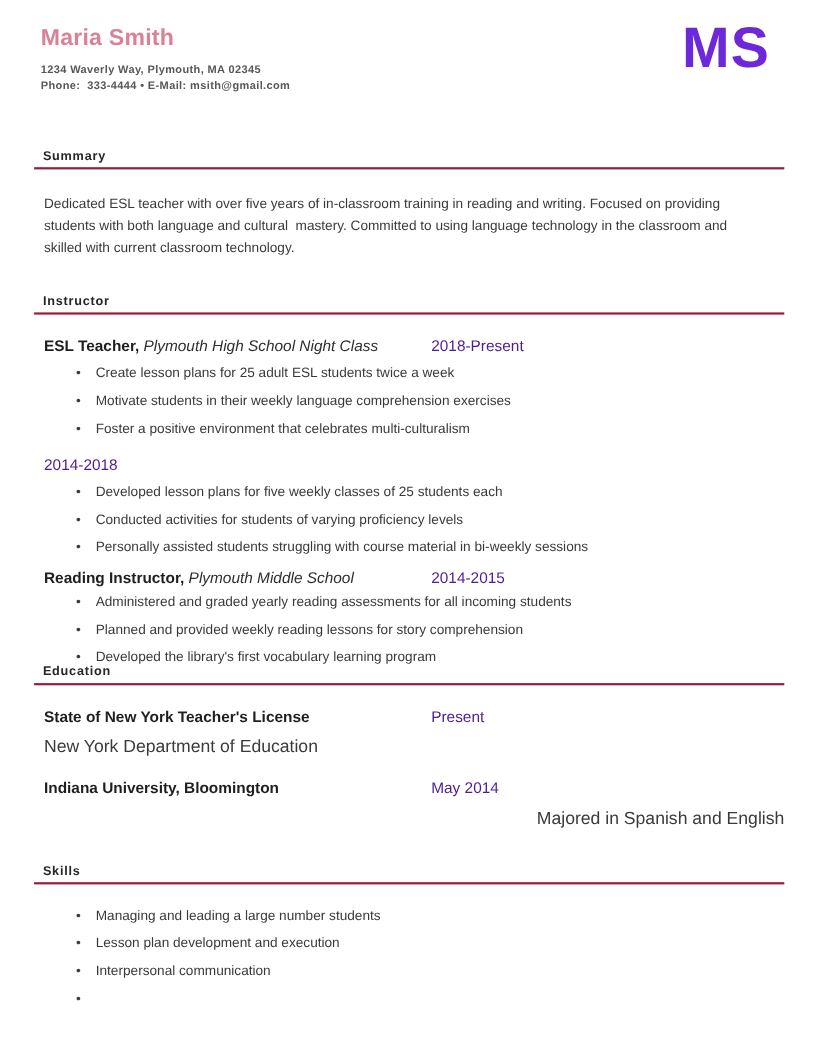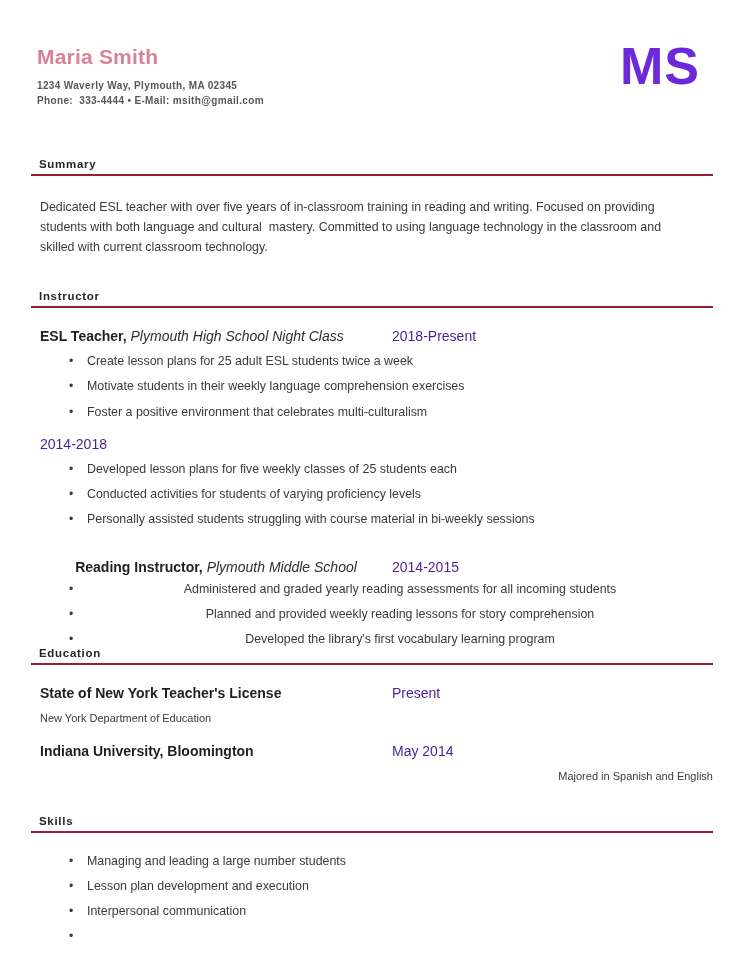--- a/index.html
+++ b/index.html
@@ -21,21 +21,21 @@
     box-sizing: border-box;
     padding: 0 31px;
     overflow: hidden;
   }
 
   
   .header {
     display: flex;
     align-items: flex-start;
     justify-content: space-between;
-    padding-top: 40px;
+    padding-top: 18px;
   }
   .header-left { padding-top: 4px; }
   .full-name {
     font-size: 21px;
     font-weight: bold;
     color: #d98296;
     letter-spacing: 0.2px;
     line-height: 1.2;
     margin: 0 0 10px 6px;
   }
@@ -107,21 +107,21 @@
     width: 352px;
     flex: 0 0 352px;
     white-space: nowrap;
   }
   .entry-date {
     font-weight: normal;
     color: #4c1d95;
     white-space: pre;
   }
   .entry-detail {
-    font-size: 11px;
+    font-size: 16px;
     color: #3a3a3a;
     line-height: 1.35;
   }
 
   ul.bullets {
     list-style: none;
     margin: 0;
     padding: 0;
   }
   ul.bullets li {
@@ -183,21 +183,21 @@
         <div class="entry-head">
           <div class="entry-date">2014-2018</div>
         </div>
         <ul class="bullets" style="margin-top:7px;">
           <li><span class="bullet-dot">•</span><span>Developed lesson plans for five weekly classes of 25 students each</span></li>
           <li style="margin-top:9px;"><span class="bullet-dot">•</span><span>Conducted activities for students of varying proficiency levels</span></li>
           <li style="margin-top:9px;"><span class="bullet-dot">•</span><span>Personally assisted students struggling with course material in bi-weekly sessions</span></li>
         </ul>
       </div>
 
-      <div style="margin-top:31px;text-align:center;">
+      <div style="margin-top:11px;">
         <div class="entry-head">
           <div class="entry-left"><span class="entry-title">Reading Instructor,</span><span class="entry-org"> Plymouth Middle School</span></div>
           <div class="entry-date">2014-2015</div>
         </div>
         <ul class="bullets" style="margin-top:4px;">
           <li><span class="bullet-dot">•</span><span>Administered and graded yearly reading assessments for all incoming students</span></li>
           <li style="margin-top:9px;"><span class="bullet-dot">•</span><span>Planned and provided weekly reading lessons for story comprehension</span></li>
           <li style="margin-top:9px;"><span class="bullet-dot">•</span><span>Developed the library's first vocabulary learning program</span></li>
         </ul>
       </div>

